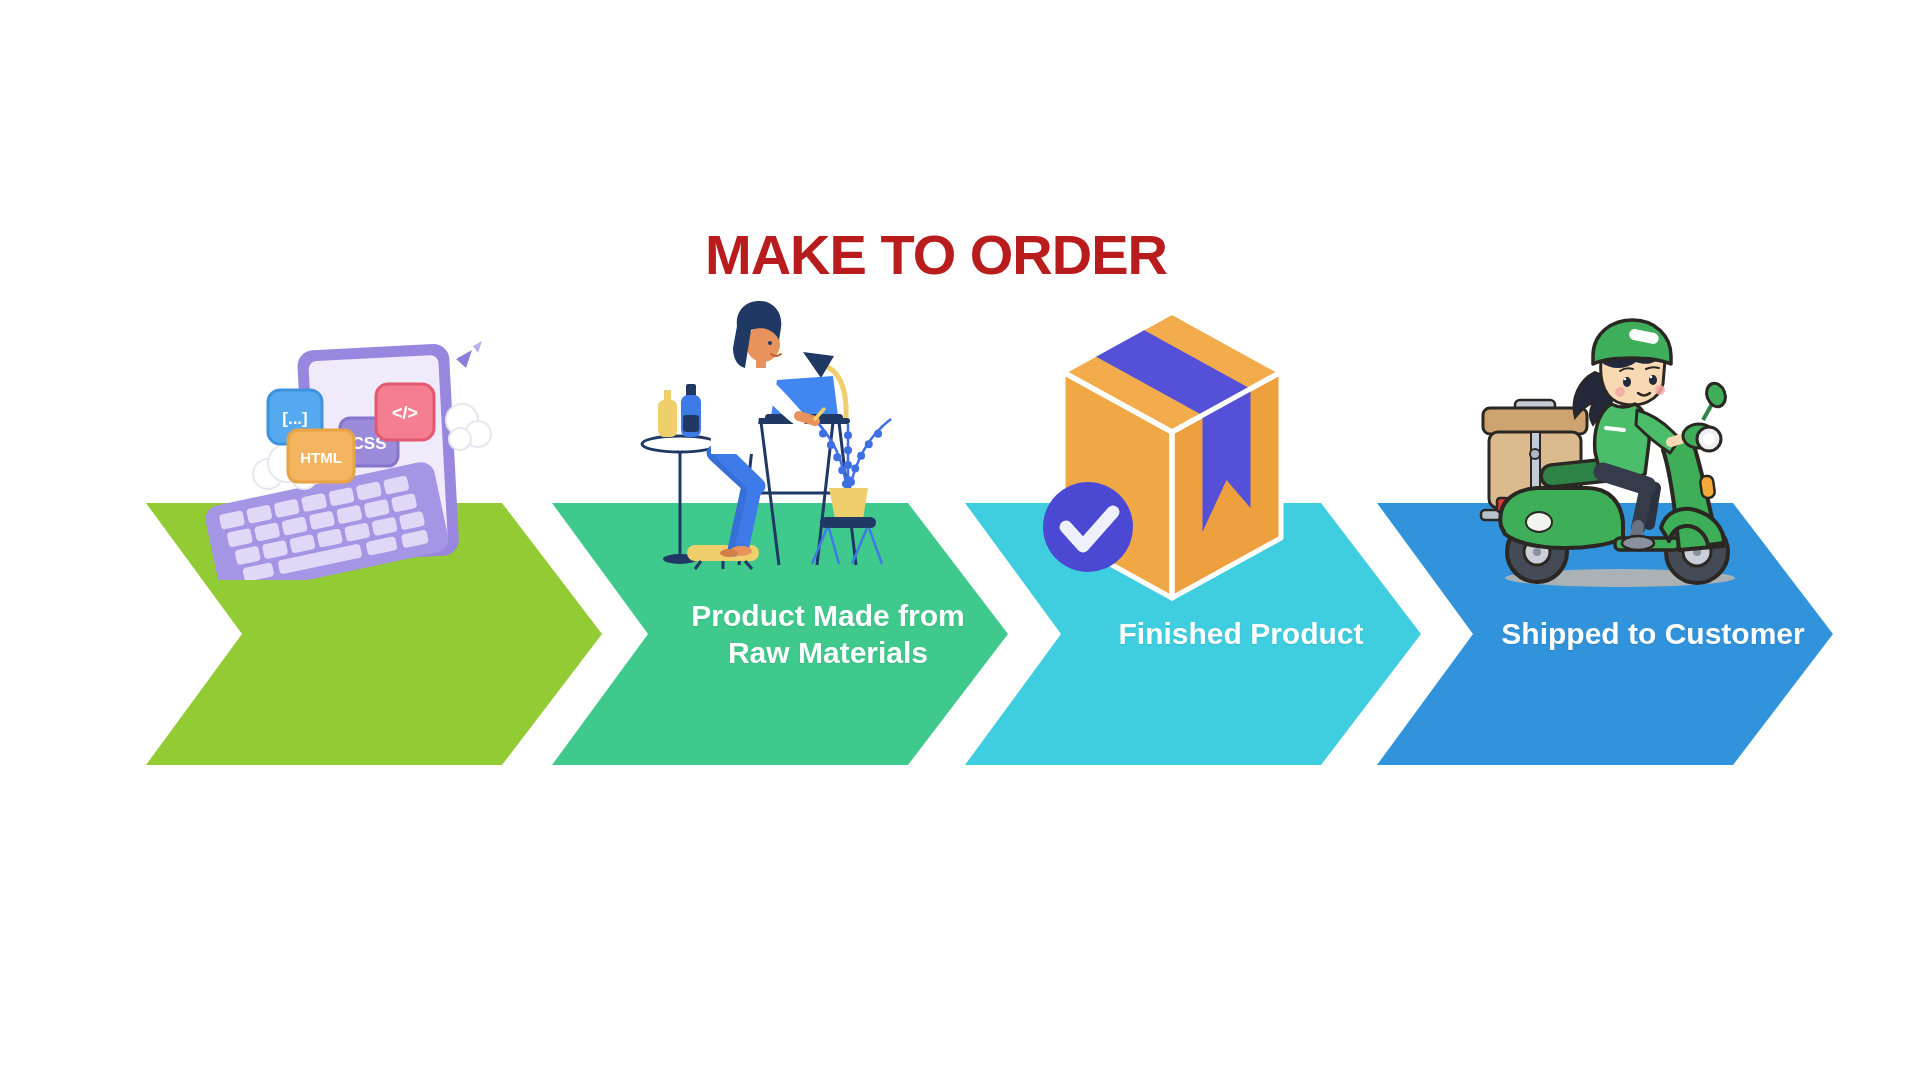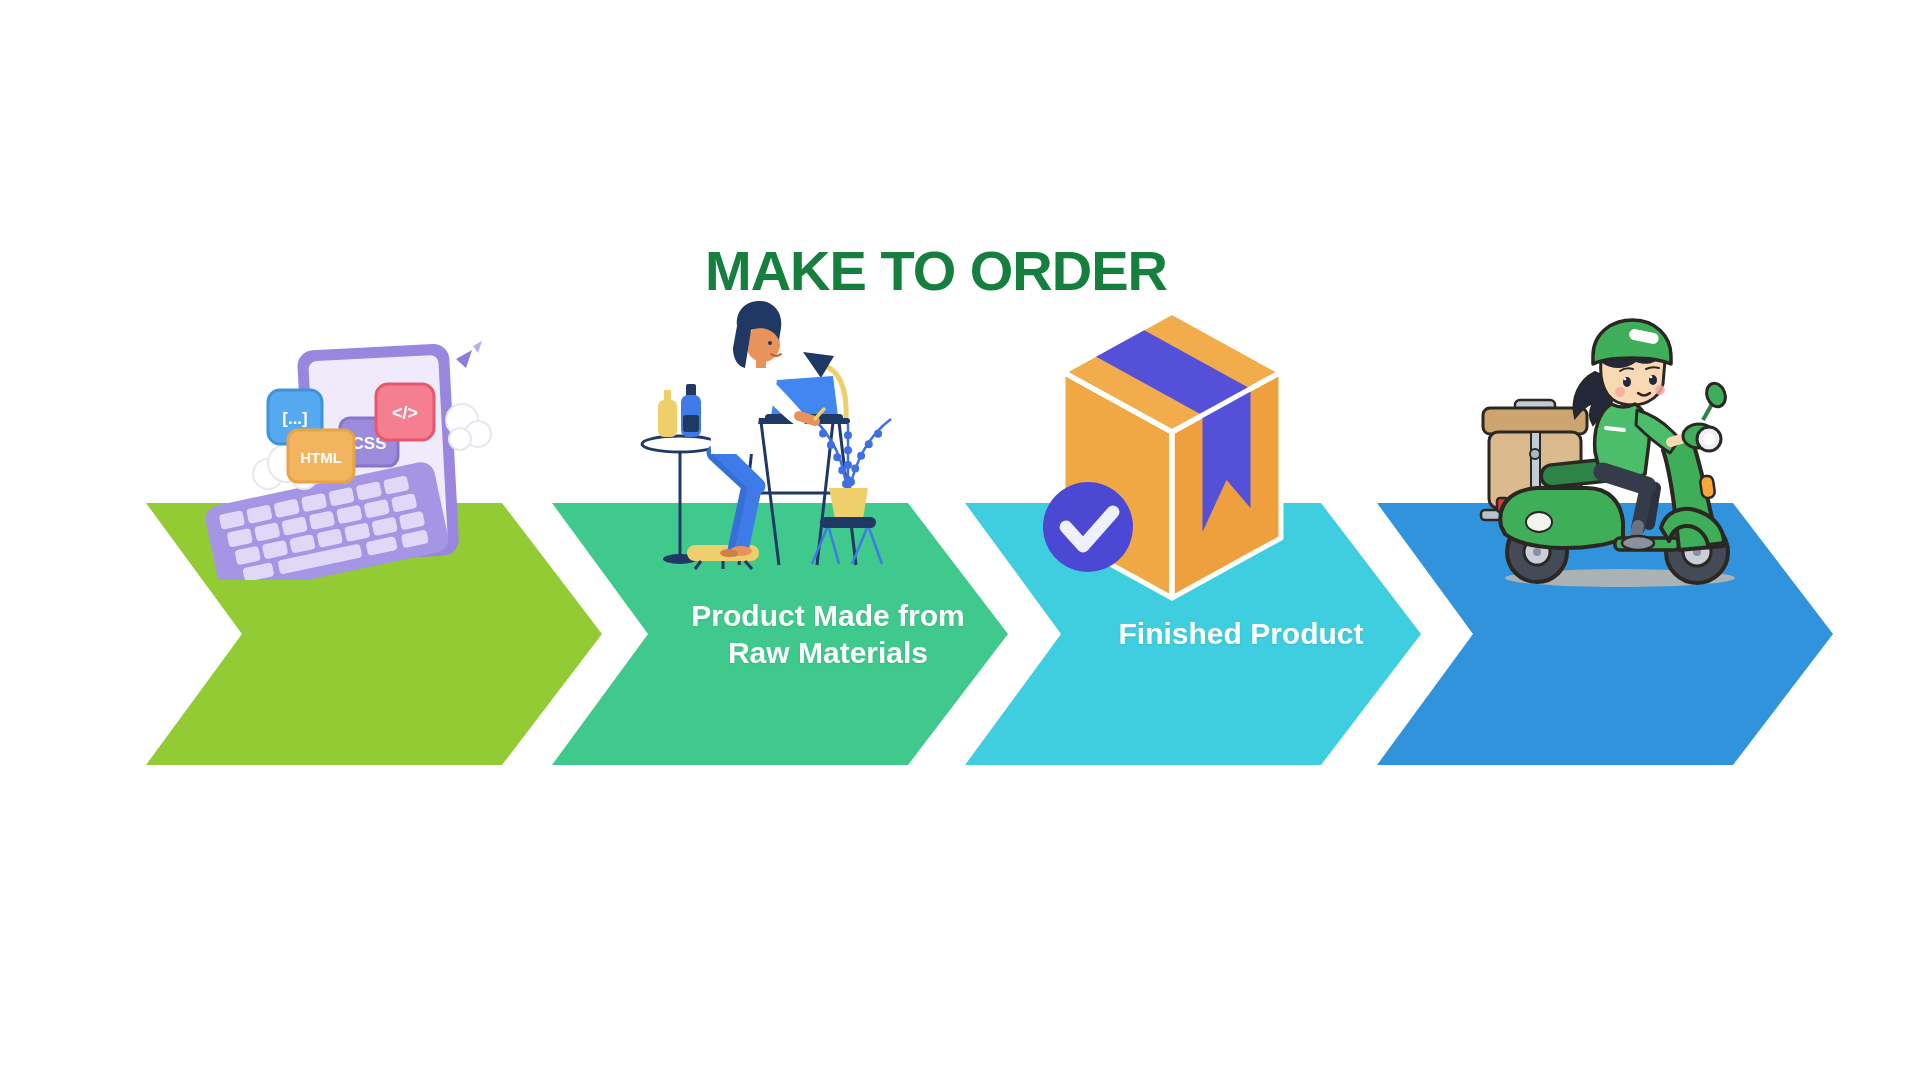--- a/index.html
+++ b/index.html
@@ -14,40 +14,43 @@
               text-shadow:0 1px 2px rgba(0,0,0,0.10);}
   .w320{max-width:320px;} .w300{max-width:300px;}
   .illus{position:absolute;z-index:3;}
   svg text{font-family:"Liberation Sans",sans-serif;}
 </style>
 </head>
 <body>
 
 <div class="canvas">
 
-  <div class="title" style="color: #15803d; margin-top: 16px;">MAKE TO ORDER</div>
+  <div class="title" style="color: #b91c1c;">MAKE TO ORDER</div>
 
   <svg class="arrow" style="left:146px" viewBox="0 0 456 262">
     <polygon points="0,0 356,0 456,131 356,262 0,262 96,131" fill="#92CB33"></polygon>
   </svg>
   <svg class="arrow" style="left:552px" viewBox="0 0 456 262">
     <polygon points="0,0 356,0 456,131 356,262 0,262 96,131" fill="#40C98D"></polygon>
   </svg>
   <svg class="arrow" style="left:965px" viewBox="0 0 456 262">
     <polygon points="0,0 356,0 456,131 356,262 0,262 96,131" fill="#3FCEDF"></polygon>
   </svg>
   <svg class="arrow" style="left:1377px" viewBox="0 0 456 262">
     <polygon points="0,0 356,0 456,131 356,262 0,262 96,131" fill="#3193DC"></polygon>
   </svg>
 
   <div class="step-label-box" style="left:648px">
     <span class="step-label w300">Product Made from Raw Materials</span>
     </div>
   <div class="step-label-box" style="left:1061px">
     <span class="step-label">Finished Product</span>
+    </div>
+  <div class="step-label-box" style="left:1473px">
+    <span class="step-label">Shipped to Customer</span>
     </div>
 
   <svg class="illus" style="left:172px;top:262px" width="340" height="318" viewBox="0 0 340 318">
 
     <g transform="rotate(-3 205 150)">
       <rect x="128" y="85" width="152" height="212" rx="16" fill="#9886DF"></rect>
       <rect x="139" y="96" width="130" height="192" rx="8" fill="#EFEBFA"></rect>
     </g>
 
     <g>

